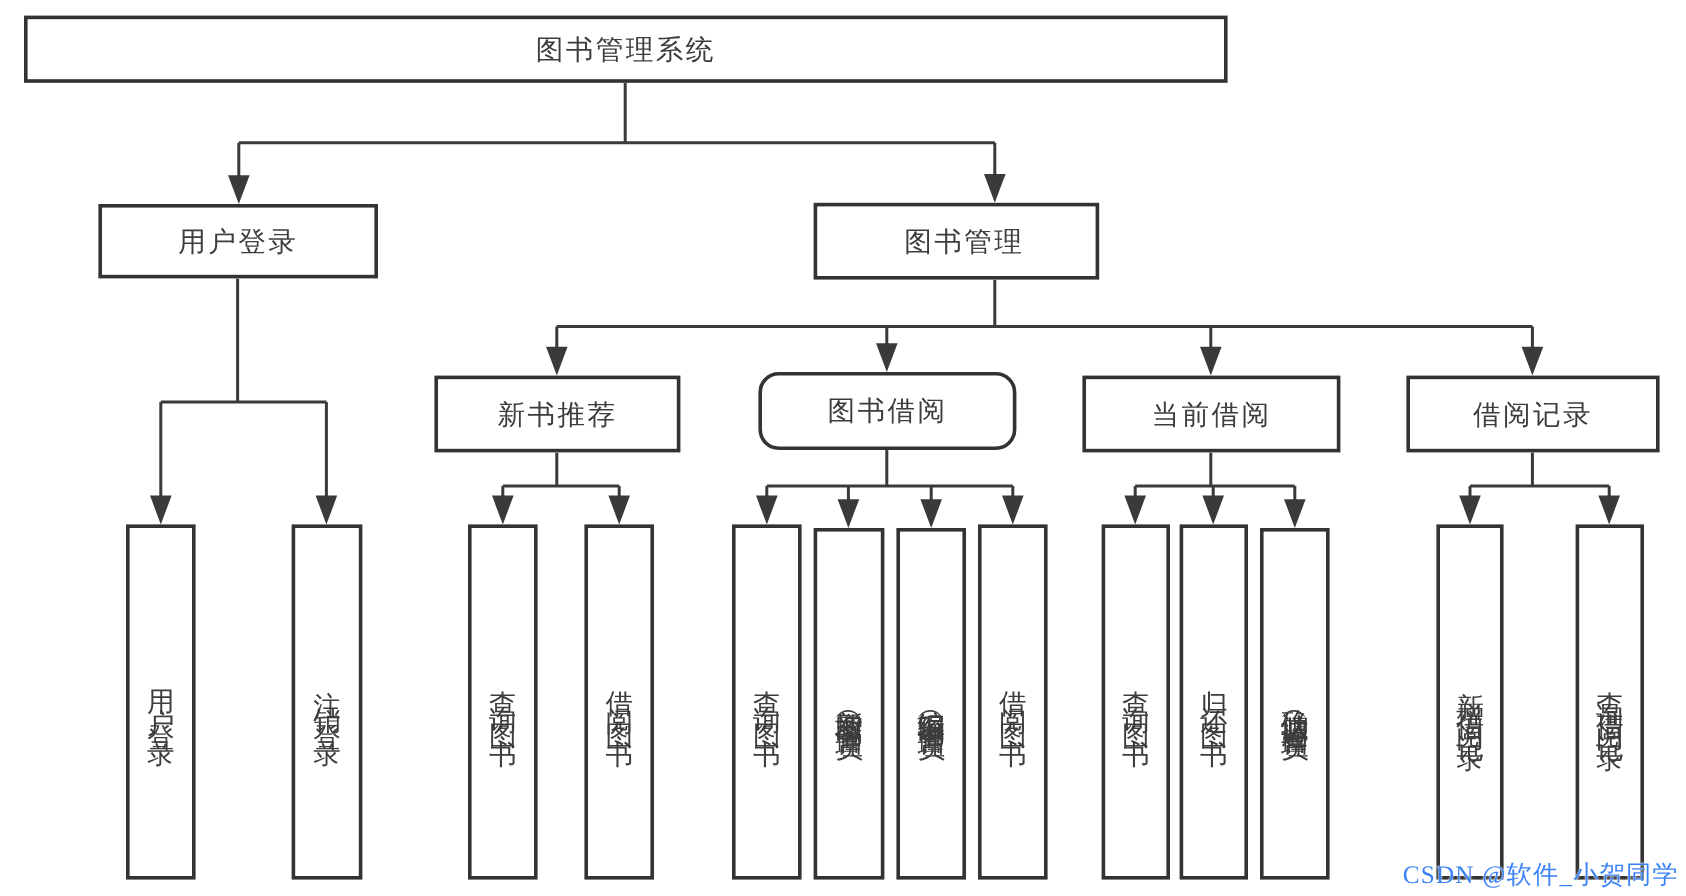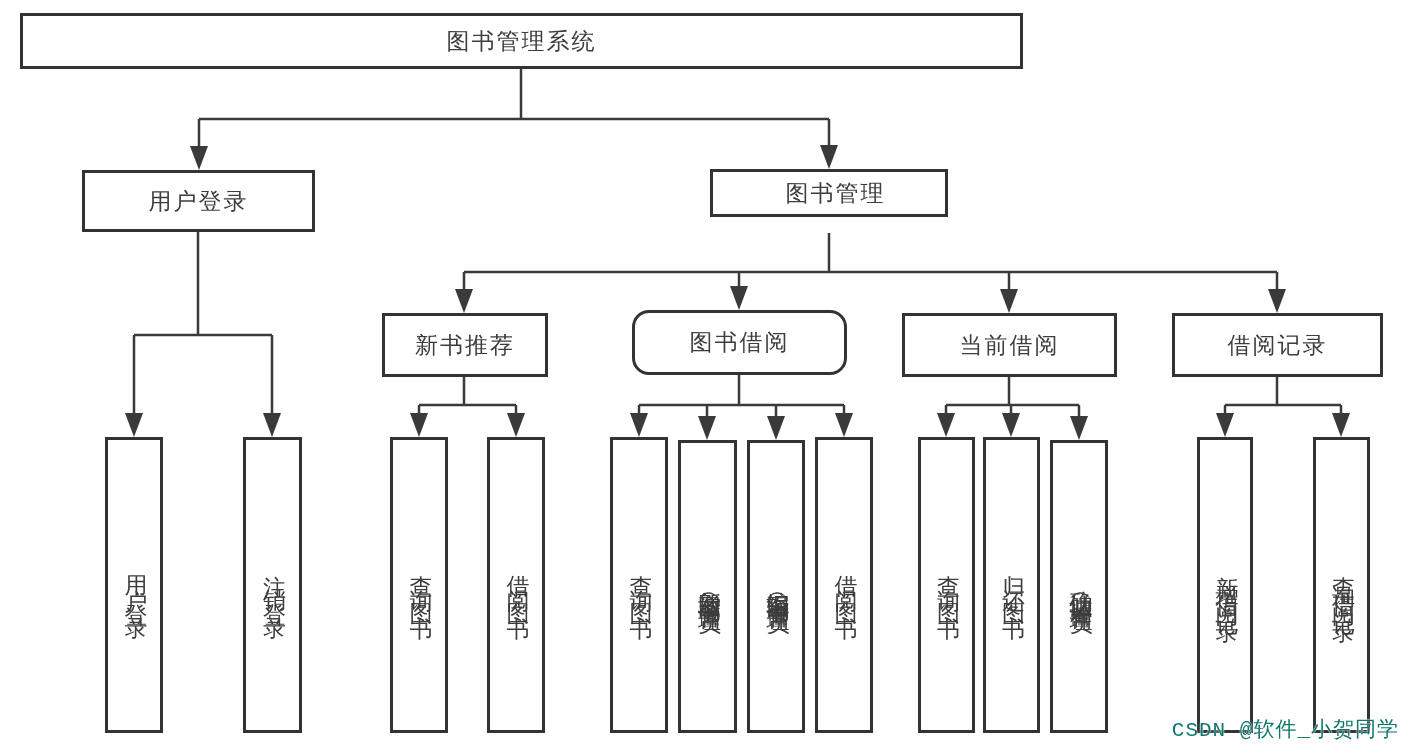--- a/index.html
+++ b/index.html
@@ -1,37 +1,37 @@
 <!DOCTYPE html>
 <html><head>
 <meta charset="utf-8">
 <style>
   html,body{margin:0;padding:0;background:#ffffff;}
   .canvas{
     position:relative;width:1405px;height:747px;background:#ffffff;overflow:hidden;
-    font-family:Liberation Mono, monospace;color:#3d3d3d;
+    font-family:Liberation Serif, serif;color:#3d3d3d;
   }
   .connectors{position:absolute;left:0;top:0;z-index:0;}
   .box{
     position:absolute;box-sizing:border-box;border:3px solid #333333;background:#ffffff;
     display:flex;align-items:center;justify-content:center;
     font-size:23px;letter-spacing:2px;z-index:1;
   }
   .vbox{
     position:absolute;box-sizing:border-box;border:3px solid #333333;background:#ffffff;
     display:flex;align-items:center;justify-content:center;
     font-size:23px;z-index:1;
   }
   .vlabel{writing-mode:vertical-rl;text-orientation:mixed;line-height:1;}
   .sp-s{letter-spacing:14px;}
   .sp-m{letter-spacing:9px;}
   .sp-l{letter-spacing:3px;}
   .watermark{
     position:absolute;right:6px;bottom:4px;z-index:2;
-    font-size:21px;letter-spacing:1px;color:#0f766e;
+    font-size:21px;letter-spacing:1px;color:#3b82f6;
     text-shadow:0 0 2px #ffffff,0 0 1px #ffffff;
   }
 </style>
 </head>
 <body>
 
 <div class="canvas">
 
   <svg class="connectors" width="1405" height="747" viewBox="0 0 1405 747">
     <path fill="none" stroke="#3a3a3a" stroke-width="2.5" d="
@@ -65,25 +65,25 @@
     </g>
   </svg>
 
   <div class="box" style="left:20px;top:13px;width:1003px;height:56px;">
     <span>图书管理系统</span>
   </div>
 
   <div class="box" style="left:82px;top:170px;width:233px;height:62px;">
     <span>用户登录</span>
   </div>
-  <div class="box" style="left:710px;top:169px;width:238px;height:48px;padding-left:13px;">
+  <div class="box" style="left:678px;top:169px;width:238px;height:64px;padding-left:13px;">
     <span>图书管理</span>
   </div>
 
-  <div class="box" style="left:382px;top:313px;width:166px;height:64px;">
+  <div class="box" style="left:362px;top:313px;width:205px;height:64px;">
     <span>新书推荐</span>
   </div>
   <div class="box" style="left:632px;top:310px;width:215px;height:65px;border-radius:17px;">
     <span>图书借阅</span>
   </div>
   <div class="box" style="left:902px;top:313px;width:215px;height:64px;text-align:center;">
     <span>当前借阅</span>
   </div>
   <div class="box" style="left:1172px;top:313px;width:211px;height:64px;">
     <span>借阅记录</span>

